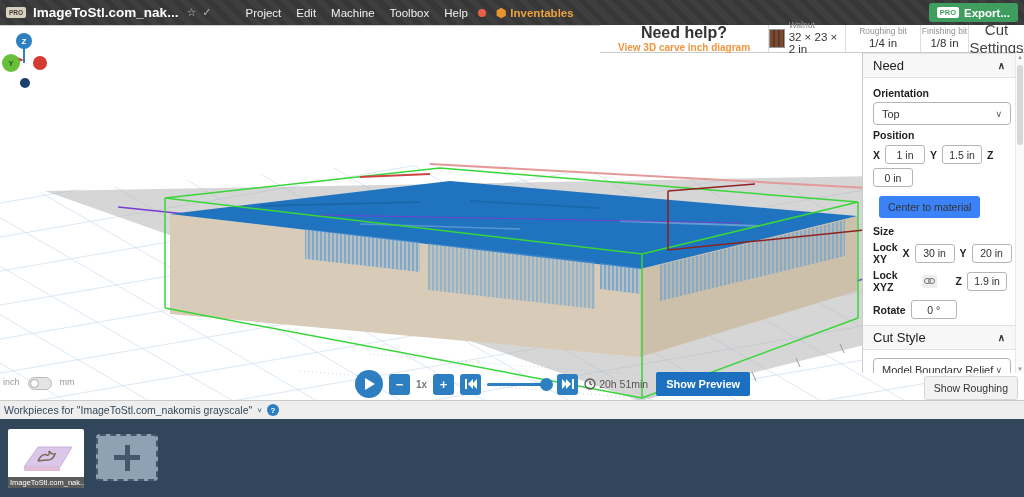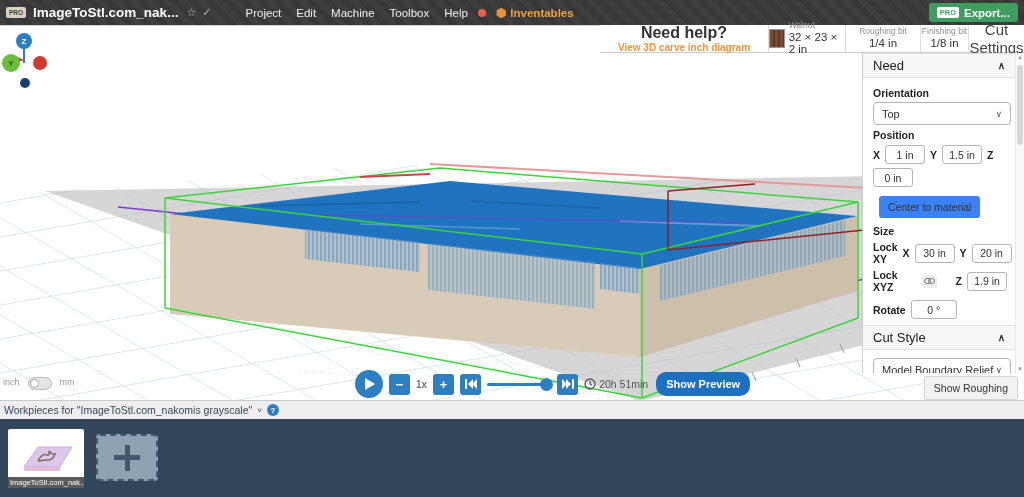--- a/index.html
+++ b/index.html
@@ -34,21 +34,21 @@
 
   
   .playback { position:absolute; left:355px; top:344px; display:flex; align-items:center; gap:6px; }
   .pb-round { width:28px; height:28px; border-radius:50%; background:#2e7fc1; display:flex; align-items:center; justify-content:center; }
   .pb-sq { width:21px; height:21px; border-radius:3px; background:#2e7fc1; color:#fff; display:flex; align-items:center; justify-content:center; font-size:13px; font-weight:bold; }
   .speed { font-size:10px; color:#777; font-weight:bold; }
   .slider { width:64px; height:13px; position:relative; }
   .slider .track { position:absolute; left:0; top:5px; width:100%; height:3px; background:#2e7fc1; border-radius:2px; }
   .slider .handle { position:absolute; right:-2px; top:0; width:13px; height:13px; background:#2e7fc1; border-radius:50%; }
   .time { display:flex; align-items:center; gap:3px; font-size:10.5px; color:#555; }
-  .show-preview { background:#1d6fc0; color:#fff; font-size:11px; font-weight:bold; border:none; border-radius:10px; padding:6px 10px; margin-left:2px; }
+  .show-preview { background:#1d6fc0; color:#fff; font-size:11px; font-weight:bold; border:none; border-radius:2px; padding:6px 10px; margin-left:2px; }
 
   
   .setupbar { position:absolute; left:600px; top:25px; width:424px; height:28px; background:#fff; border-bottom:1px solid #ccc; display:flex; }
   .sb-sec { display:flex; flex-direction:column; align-items:center; justify-content:center; border-left:1px solid #ddd; line-height:1.15; }
   .sb-sec.first { border-left:none; }
   .sb-help { width:168px; }
   .sb-help .l1 { font-size:16px; font-weight:bold; color:#333; }
   .sb-help .l2 { font-size:10px; font-weight:bold; color:#f0953f; cursor:pointer; }
   .sb-mat { width:77px; flex-direction:row; gap:4px; }
   .swatch { width:19px; height:19px; border:1px solid #999; background:repeating-linear-gradient(90deg,#7a4a32 0 3px,#5e3826 3px 5px); }

